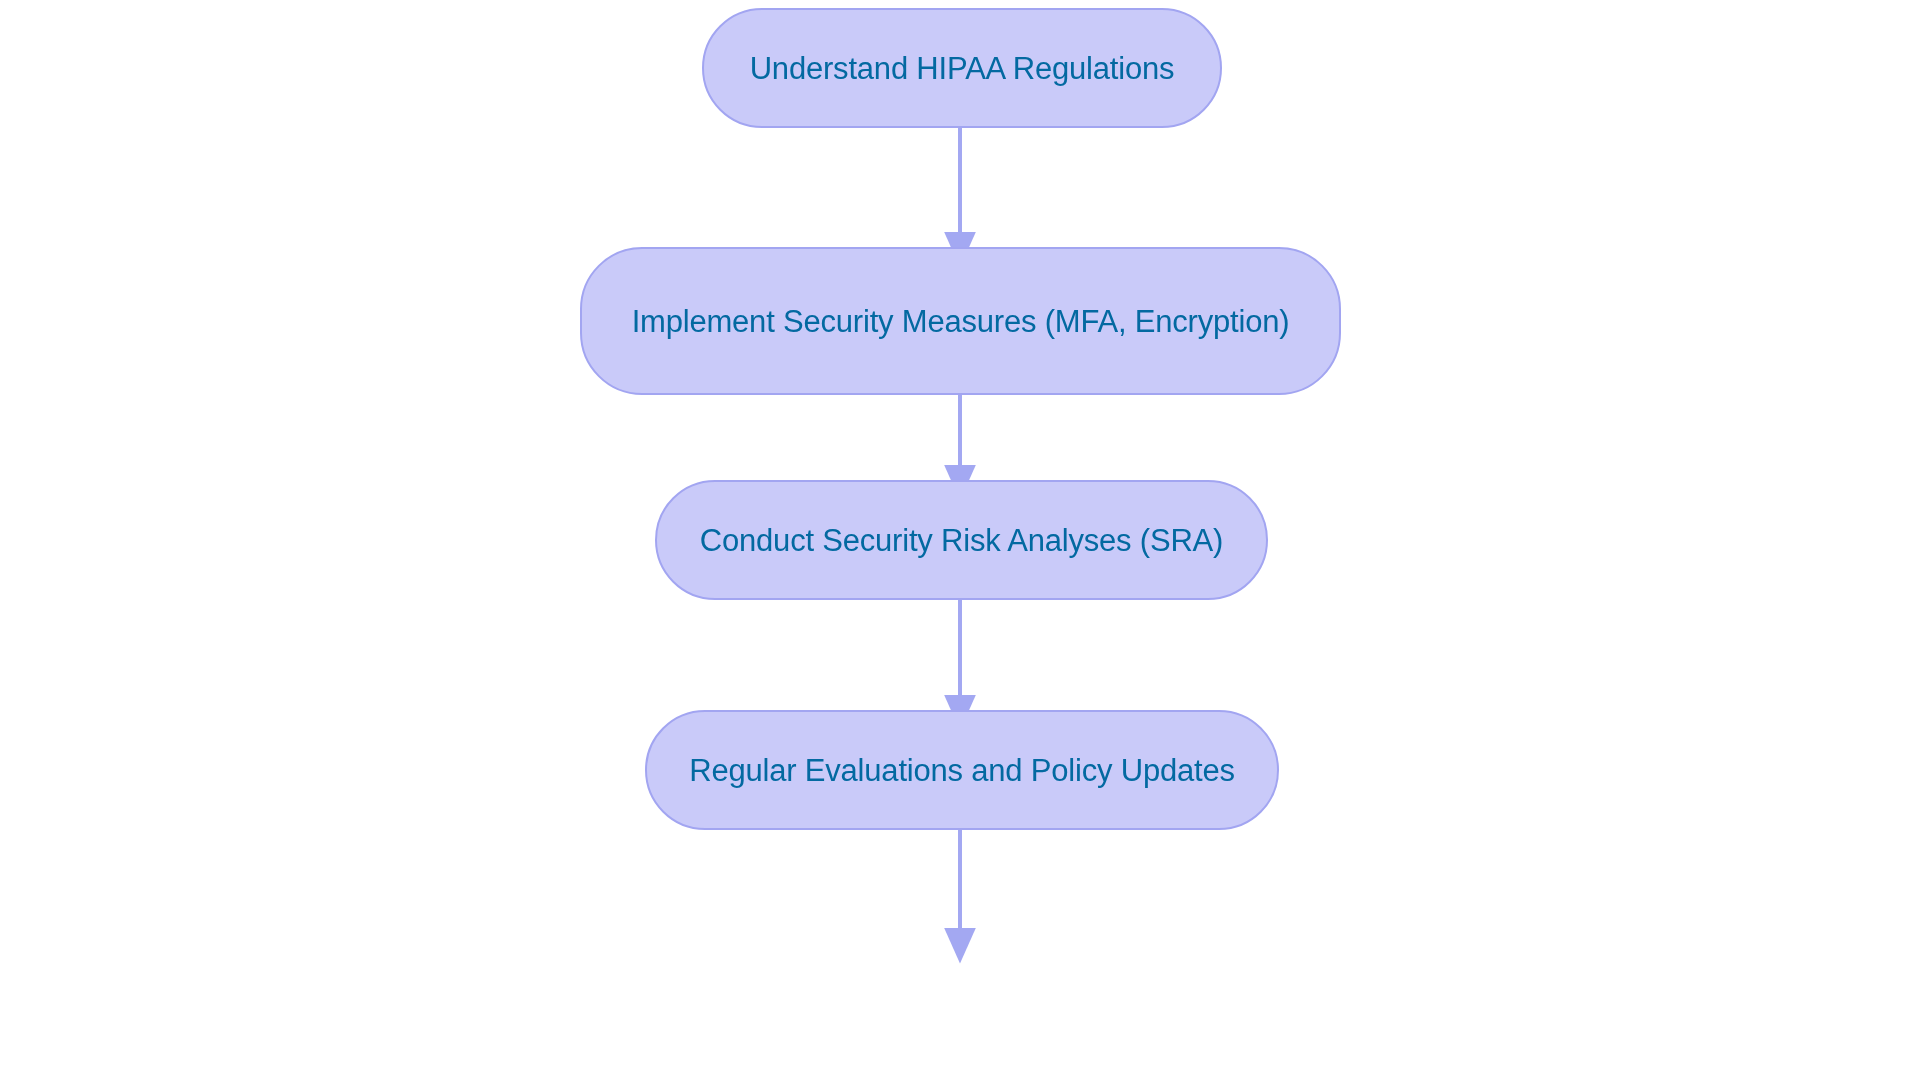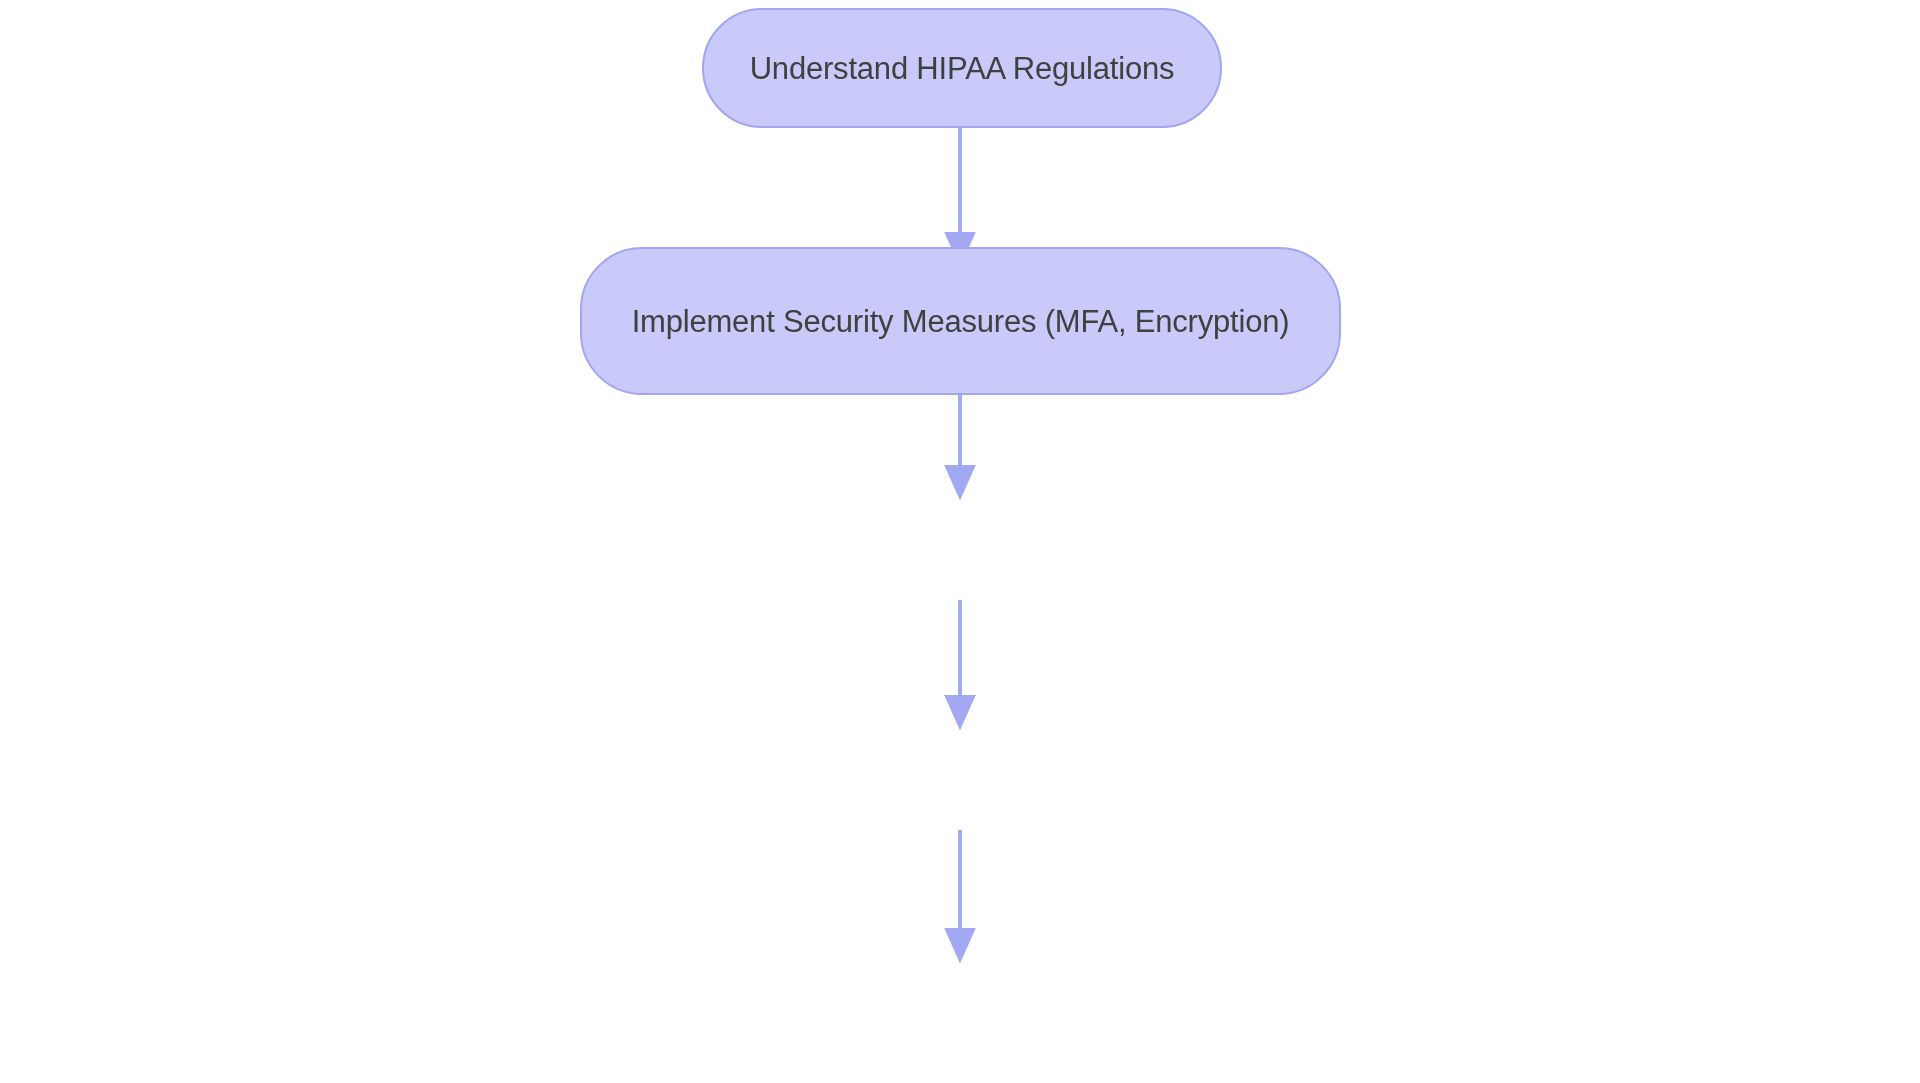--- a/index.html
+++ b/index.html
@@ -27,21 +27,21 @@
   }
   .node {
     position: absolute;
     box-sizing: border-box;
     display: flex;
     align-items: center;
     justify-content: center;
     background: #c9caf9;
     border: 2px solid #a2a5f1;
     border-radius: 62px;
-    color: #404040;
+    color: #0369a1;
     font-family: "Liberation Sans", sans-serif;
     font-weight: 400;
     letter-spacing: -0.2px;
     text-align: center;
     white-space: nowrap;
     user-select: none;
   }
   .node-label {
     display: block;
     line-height: 1;
@@ -84,16 +84,22 @@
   </svg>
 
   <div class="node node-1">
     <span class="node-label">Understand HIPAA Regulations</span>
   </div>
 
   <div class="node node-2">
     <span class="node-label">Implement Security Measures (MFA, Encryption)</span>
   </div>
 
+  <div class="node node-3">
+    <span class="node-label">Conduct Security Risk Analyses (SRA)</span>
+  </div>
 
+  <div class="node node-4">
+    <span class="node-label">Regular Evaluations and Policy Updates</span>
+  </div>
 
 
 </div>
 
 </body></html>

